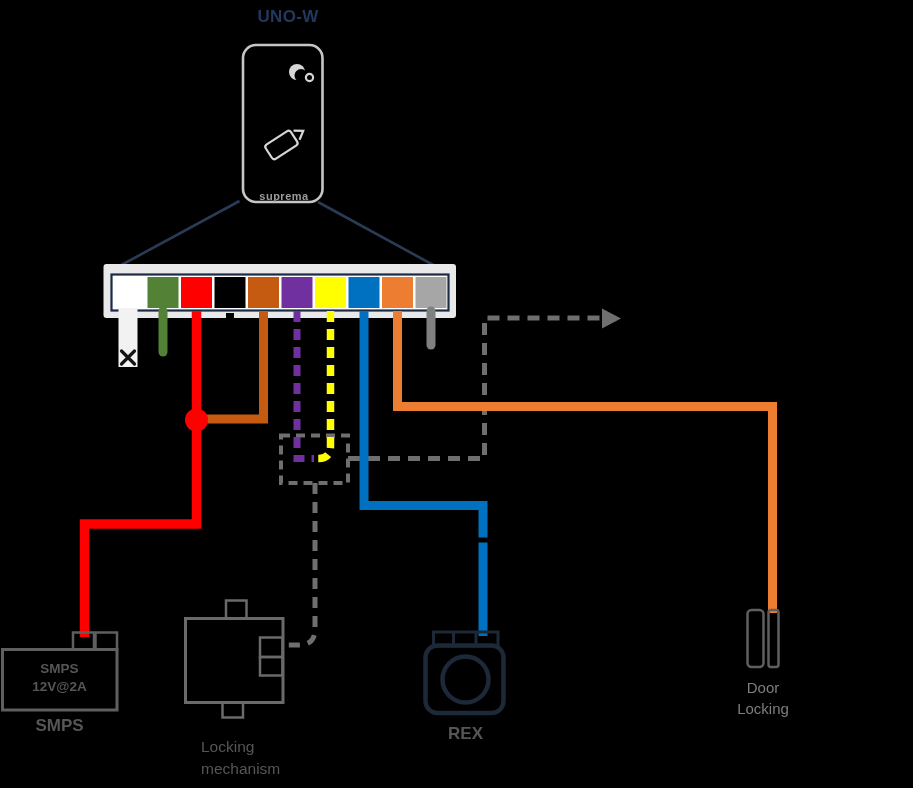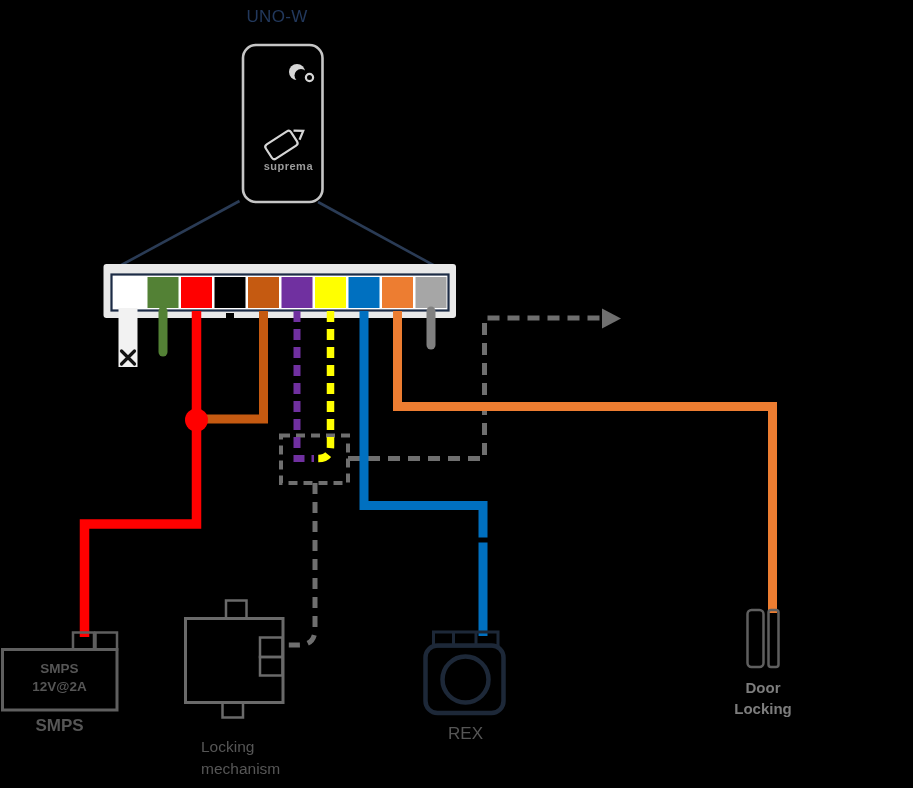--- a/index.html
+++ b/index.html
@@ -2,34 +2,34 @@
 <html style="--background: #000000; --navy_text: #22385c; --navy_line: #2a3b55; --strip_border: #1c2b45; --strip_bg: #e9e9e9; --strip_inner_bg: #ffffff; --device_outline: #c6c6c6; --device_icon: #d6d6d6; --brand_gray: #9b9b9b; --label_gray: #565656; --door_label_gray: #7d7d7d; --component_gray: #5f5f5f; --lock_gray: #6a6a6a; --rex_navy: #1d2838; --dashed_gray: #6f6f6f; --x_mark: #141414; --white_wire: #f2f2f2; --gray_wire: #808080;"><head>
 <meta charset="utf-8">
 <style>
   html,body{margin:0;padding:0;background:var(--background,#000);}
   #canvas{
     position:relative;width:913px;height:788px;background:var(--background,#000);
     overflow:hidden;font-family:"Liberation Sans",sans-serif;
   }
   #diagram-svg{position:absolute;left:0;top:0;}
   .txt{position:absolute;font-family:"Liberation Sans",sans-serif;}
-  .device-title{left:233px;top:7px;width:88px;text-align:center;
-    font-size:17px;font-weight:400;letter-spacing:.3px;color:var(--navy_text,#22385c);}
-  .brand{left:255px;top:160px;width:58px;text-align:right;font-size:11px;font-weight:700;
+  .device-title{left:244px;top:7px;width:88px;text-align:center;
+    font-size:17px;font-weight:700;letter-spacing:.3px;color:var(--navy_text,#22385c);}
+  .brand{left:255px;top:190px;width:58px;text-align:center;font-size:11px;font-weight:700;
     letter-spacing:.5px;color:var(--brand_gray,#9b9b9b);filter:blur(.4px);}
   .smps-box-label{left:2px;top:660px;width:115px;text-align:center;font-size:13.5px;
     font-weight:700;line-height:18px;color:var(--label_gray,#565656);}
   .smps-caption{left:2px;top:716px;width:115px;text-align:center;font-size:17px;
     font-weight:700;color:var(--label_gray,#565656);}
   .lock-caption{left:201px;top:736px;width:120px;text-align:left;font-size:15.5px;
     font-weight:400;line-height:22px;color:var(--label_gray,#565656);}
   .rex-caption{left:424px;top:724px;width:83px;text-align:center;font-size:17px;
-    font-weight:400;color:var(--label_gray,#565656);}
+    font-weight:700;color:var(--label_gray,#565656);}
   .door-caption{left:712px;top:678px;width:102px;text-align:center;font-size:15px;
-    font-weight:700;line-height:20.5px;color:var(--door_label_gray,#7d7d7d);}
+    font-weight:400;line-height:20.5px;color:var(--door_label_gray,#7d7d7d);}
 </style>
 </head>
 <body>
 
 <div id="canvas">
 
   <svg id="diagram-svg" width="913" height="788" viewBox="0 0 913 788">
 
     <path d="M239.5 201 L114 269" fill="none" stroke-width="2.6" stroke="#2a3b55"></path>
     <path d="M318 202 L447 272.5" fill="none" stroke-width="2.6" stroke="#2a3b55"></path>

